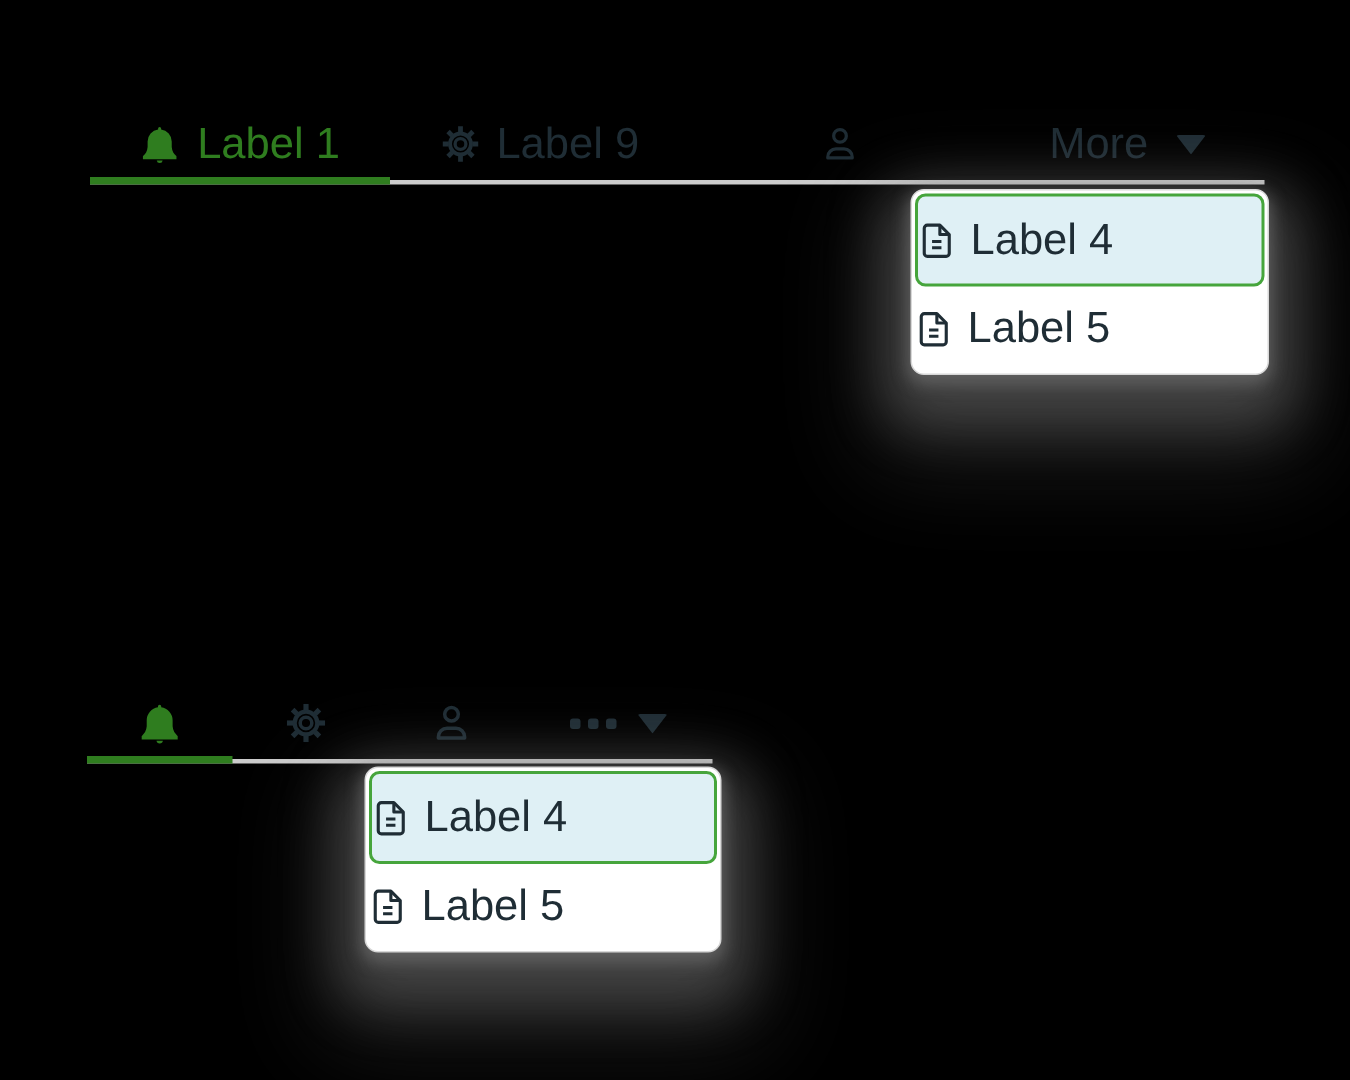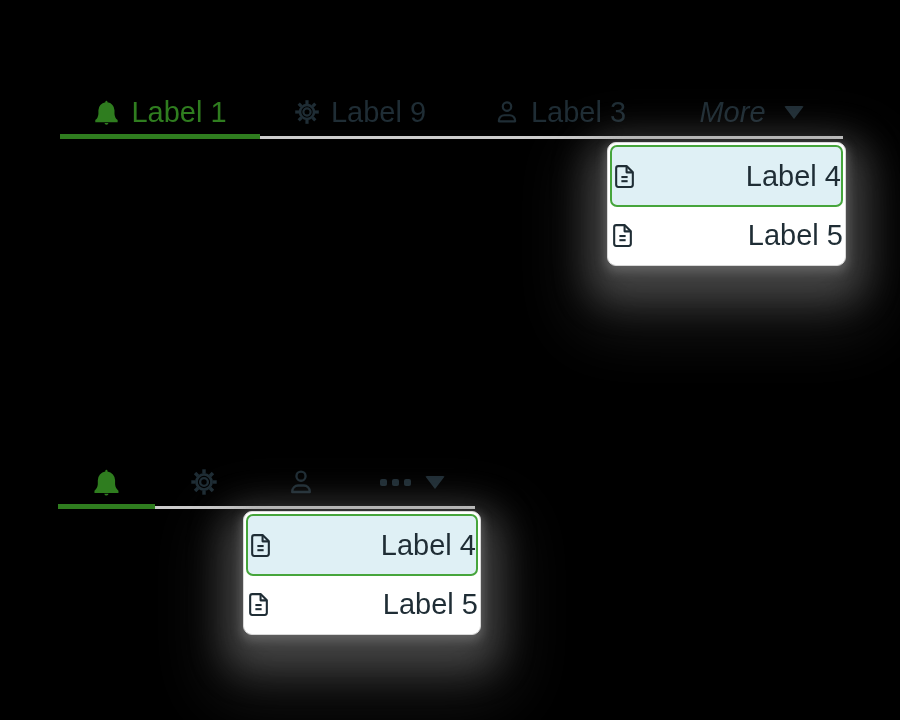--- a/index.html
+++ b/index.html
@@ -6,21 +6,21 @@
   .page{position:relative;width:900px;height:720px;background:var(--background,#000);
         overflow:hidden;font-family:"Liberation Sans",sans-serif;}
 
   
   .tabbar{position:relative;display:flex;height:48px;border-bottom:3px solid var(--underline-gray,#ccc);}
   .tab{position:relative;display:flex;align-items:center;justify-content:center;gap:11px;
        font-size:29px;color:var(--text-dark,#1f2d35);cursor:pointer;white-space:nowrap;}
   .tab.active{color:var(--accent-green,#2f7d1f);}
   .tab.active::after{content:"";position:absolute;left:0;right:0;bottom:-3px;height:5px;
        background:var(--accent-green,#2f7d1f);}
-  .section-text{position:absolute;left:60px;top:88px;width:783px;}
+  .section-text{position:absolute;left:60px;top:72px;width:783px;}
   .section-text .t1{width:200px}.section-text .t2{width:200px}
   .section-text .t3{width:200px}.section-text .t4{width:183px}
   .section-icon{position:absolute;left:58px;top:458px;width:417px;}
   .section-icon .t1{width:97px}.section-icon .t2{width:97px}
   .section-icon .t3{width:97px}.section-icon .t4{width:126px;gap:14px;}
 
   
   .icon{display:block;flex:none;}
   .caret{width:0;height:0;border-left:10px solid transparent;border-right:10px solid transparent;
          border-top:13px solid currentColor;border-radius:2px;}
@@ -28,21 +28,21 @@
   .dot{width:7px;height:7px;border-radius:2px;background:currentColor;}
 
   
   .menu{position:absolute;background:var(--panel-bg,#fff);border:1px solid var(--panel-border,#d8d8d8);
         border-radius:9px;padding:2px;z-index:5;
         box-shadow:0 4px 10px 2px rgba(120,120,120,0.55),
                    0 16px 36px 18px rgba(140,140,140,0.38),
                    0 32px 62px 32px rgba(120,120,120,0.22);}
   .menu-top{left:547px;top:54px;width:233px;}
   .menu-bottom{left:185px;top:53px;width:232px;}
-  .menu-item{display:flex;align-items:center;justify-content:space-between;gap:10px;height:56px;
+  .menu-item{display:flex;align-items:center;justify-content:flex-start;gap:10px;height:56px;
         font-size:29px;color:var(--text-dark,#1f2d35);border-radius:7px;cursor:pointer;}
   .menu-item.selected{background:var(--selected-bg,#dff0f5);
         border:2px solid var(--selected-border-green,#46a53c);height:58px;}
 </style>
 </head>
 <body>
 
 <div class="page">
 
   <div class="section-text">
@@ -78,24 +78,23 @@
         <span>Label 9</span>
       </div>
 
       <div class="tab t3">
         <svg class="icon" width="26" height="26" viewBox="0 0 24 24">
           <g fill="none" stroke="currentColor" stroke-width="2" stroke-linejoin="round">
             <circle cx="12" cy="7" r="3.9"></circle>
             <path d="M4.5 20.6v-.6a5 5 0 0 1 5-5h5a5 5 0 0 1 5 5v.6z"></path>
           </g>
         </svg>
-        <span>Label 3</span>
-      </div>
-
-      <div class="tab t4" style="gap:18px;font-style:italic;">
+      </div>
+
+      <div class="tab t4" style="gap:18px;">
         <span>More</span>
         <span class="caret"></span>
       </div>
     </div>
 
     <div class="menu menu-top">
       <div class="menu-item selected">
         <svg class="icon" width="25" height="25" viewBox="0 0 24 24">
           <g fill="none" stroke="currentColor" stroke-width="2" stroke-linejoin="round">
             <path d="M14 2H6a2 2 0 0 0-2 2v16a2 2 0 0 0 2 2h12a2 2 0 0 0 2-2V8z"></path>

